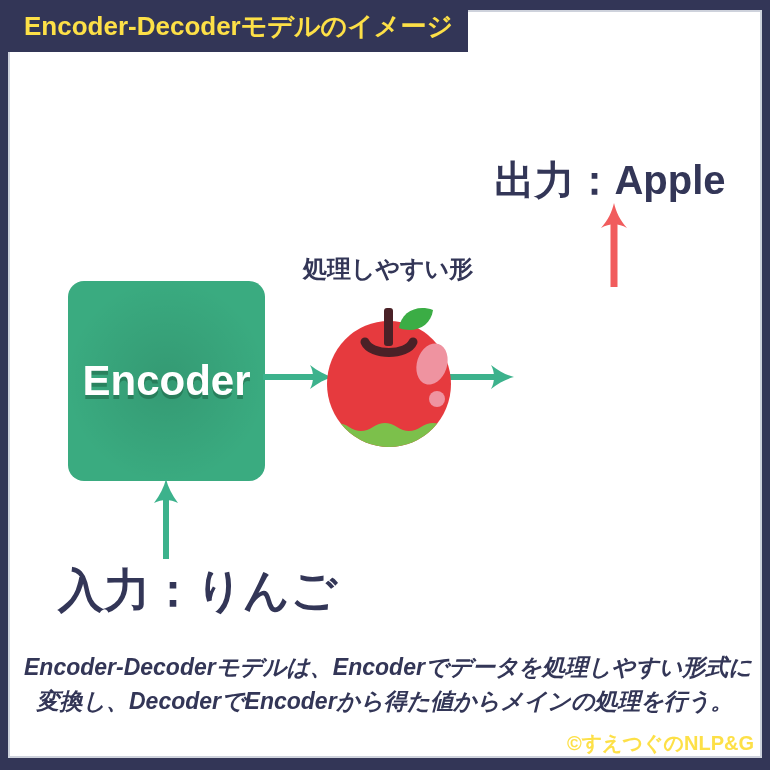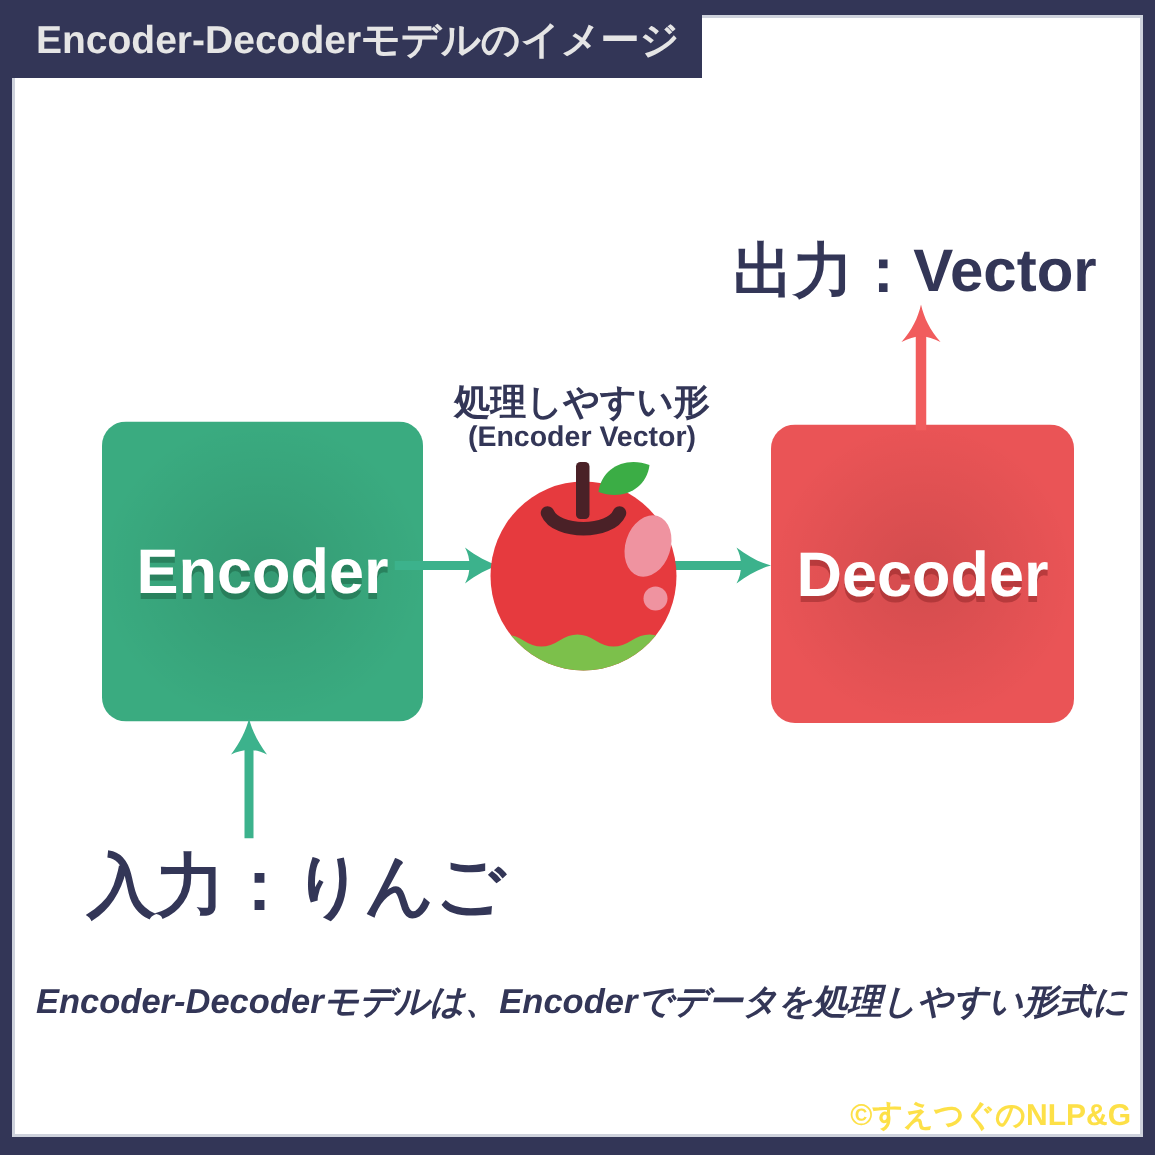--- a/index.html
+++ b/index.html
@@ -15,30 +15,30 @@
   .panel{
     position:absolute;left:8px;top:10px;right:8px;bottom:12px;
     background:#ffffff;border:2px solid #ced2dc;z-index:1;
   }
   .title-tab{
     position:absolute;left:0;top:0;width:468px;height:52px;
     background:#333657;z-index:3;
     display:flex;align-items:center;padding-left:24px;box-sizing:border-box;
   }
   .title-tab span{
-    color:#e5e5e5;font-size:26px;font-weight:bold;white-space:nowrap;
+    color:#fde047;font-size:26px;font-weight:bold;white-space:nowrap;
     letter-spacing:0px;
     text-align:center;
   }
   .box{
     position:absolute;z-index:2;border-radius:16px;
     display:flex;align-items:center;justify-content:center;
   }
   .box-encoder{
-    left:68px;top:281px;width:214px;height:200px;
+    left:68px;top:281px;width:197px;height:200px;
     background:radial-gradient(ellipse at 50% 50%, rgba(0,0,0,0.10), rgba(0,0,0,0) 72%), #3aab80;
   }
   .box-decoder{
     left:514px;top:283px;width:202px;height:199px;
     background:radial-gradient(ellipse at 50% 50%, rgba(0,0,0,0.10), rgba(0,0,0,0) 72%), #ea5456;
   }
   .box-label{
     color:#ffffff;font-size:42px;font-weight:bold;white-space:nowrap;
   }
   .box-encoder .box-label{text-shadow:0 4px 0 rgba(30,100,70,0.55);}
@@ -77,23 +77,20 @@
   <div class="panel"></div>
 
   <div class="title-tab">
     <span>Encoder-Decoderモデルのイメージ</span>
   </div>
 
   <div class="box box-encoder">
     <span class="box-label">Encoder</span>
   </div>
 
-  <div class="box box-decoder">
-    <span class="box-label">Decoder</span>
-  </div>
 
   <div class="abs" style="left:263px;top:362px;">
     <svg width="70" height="30" viewBox="0 0 70 30">
       <rect x="0" y="12" width="52" height="6" fill="#3cb28c"></rect>
       <path d="M 47,3 C 55,9 62,13 70,15 C 62,17 55,21 47,27 C 51,20 51,10 47,3 Z" fill="#3cb28c"></path>
     </svg>
   </div>
 
   <div class="abs" style="left:450px;top:362px;">
     <svg width="64" height="30" viewBox="0 0 64 30">
@@ -130,26 +127,26 @@
       <rect x="59" y="8" width="9" height="38" rx="3" fill="#4a2127"></rect>
       <path d="M 40,42 C 46,56 82,56 88,42" stroke="#4a2127" stroke-width="9" fill="none" stroke-linecap="round"></path>
       <path d="M 74,28 C 76,12 92,4 108,10 C 106,26 90,34 74,28 Z" fill="#3bad45"></path>
       <ellipse cx="107" cy="64" rx="15" ry="21" fill="#ef93a0" transform="rotate(18 107 64)"></ellipse>
       <circle cx="112" cy="99" r="8" fill="#ef93a0"></circle>
     </svg>
   </div>
 
   <div class="abs navy-text vector-label">
     <div class="l1">処理しやすい形</div>
-    <div class="l2">(Encoder Vector)</div>
   </div>
 
-  <div class="abs navy-text output-label">出力：Vector</div>
+  <div class="abs navy-text output-label">出力：Apple</div>
 
   <div class="abs navy-text input-label">入力：りんご</div>
 
   <div class="abs navy-text description">
     <div>Encoder-Decoderモデルは、Encoderでデータを処理しやすい形式に</div>
+    <div>変換し、DecoderでEncoderから得た値からメインの処理を行う。</div>
   </div>
 
   <div class="abs credit">©すえつぐのNLP&amp;G</div>
 
 </div>
 
 </body></html>

